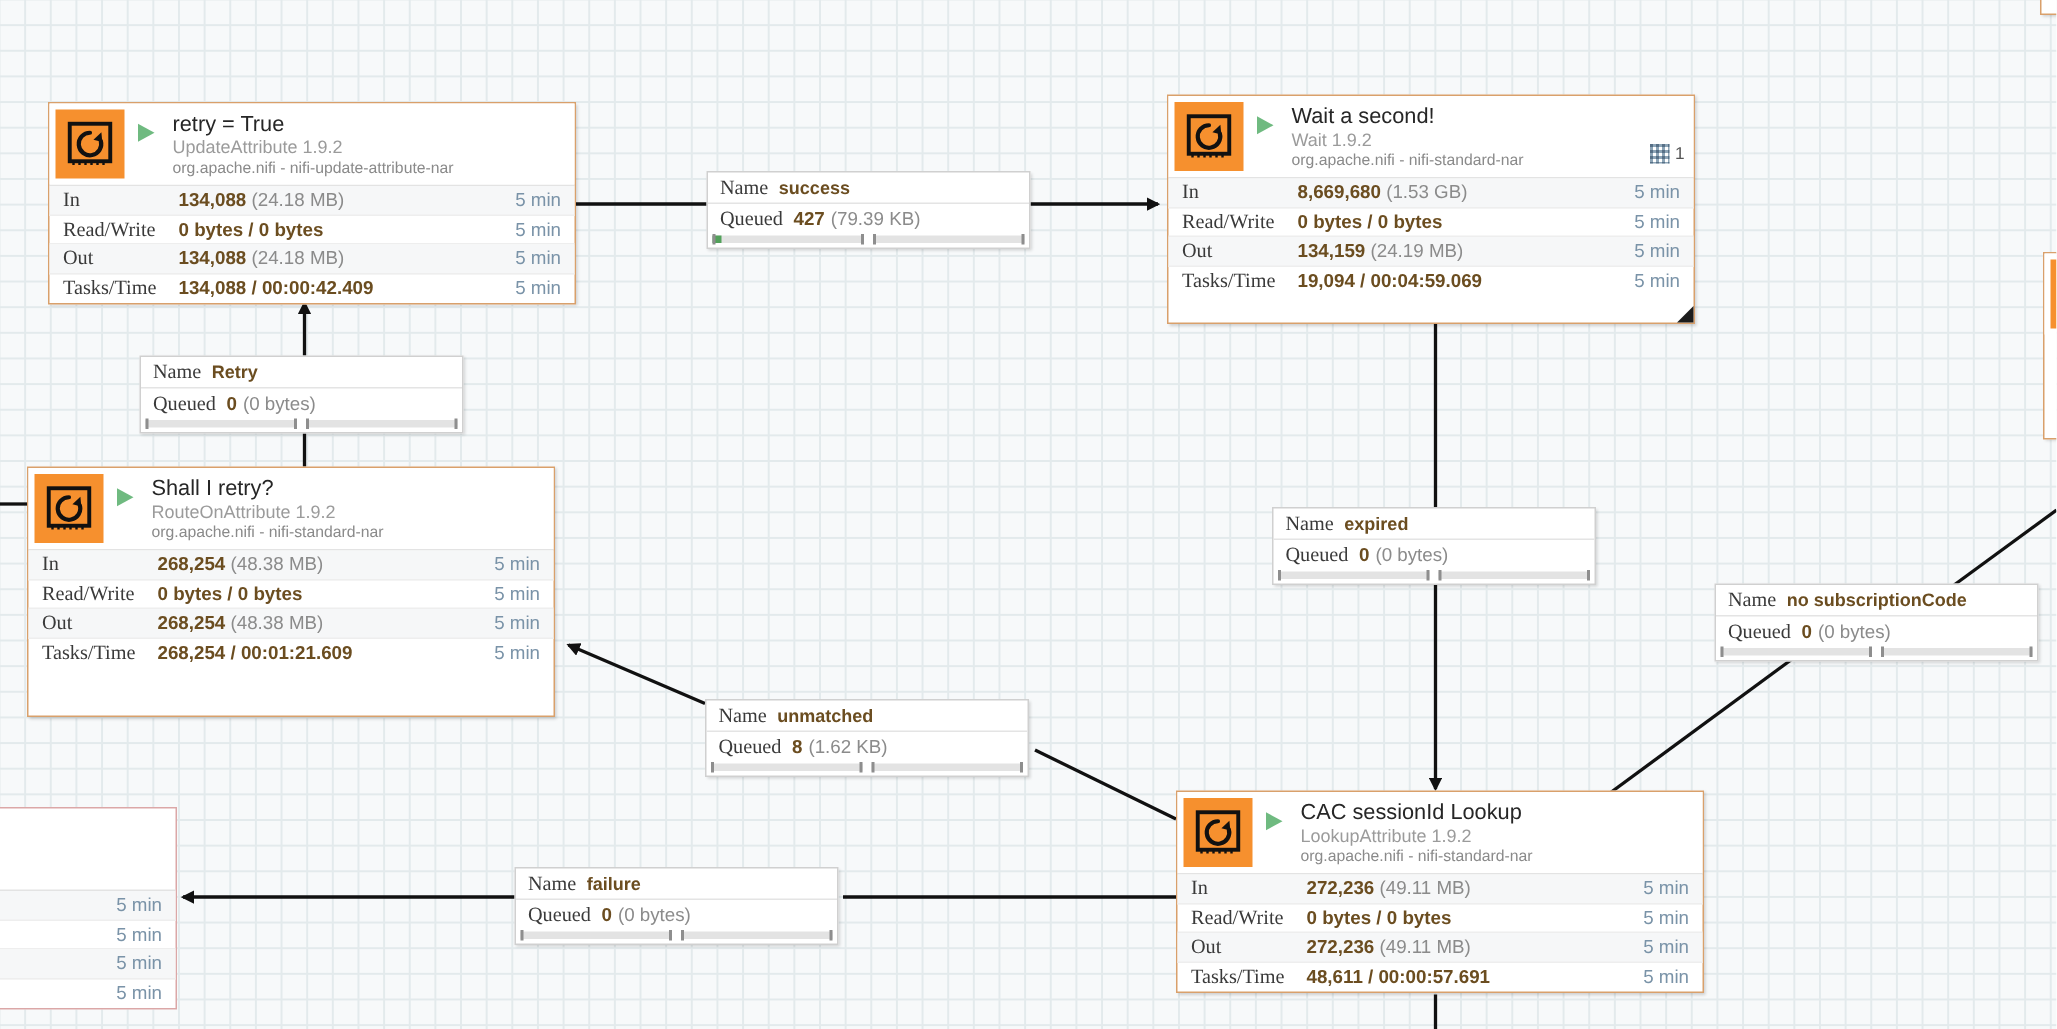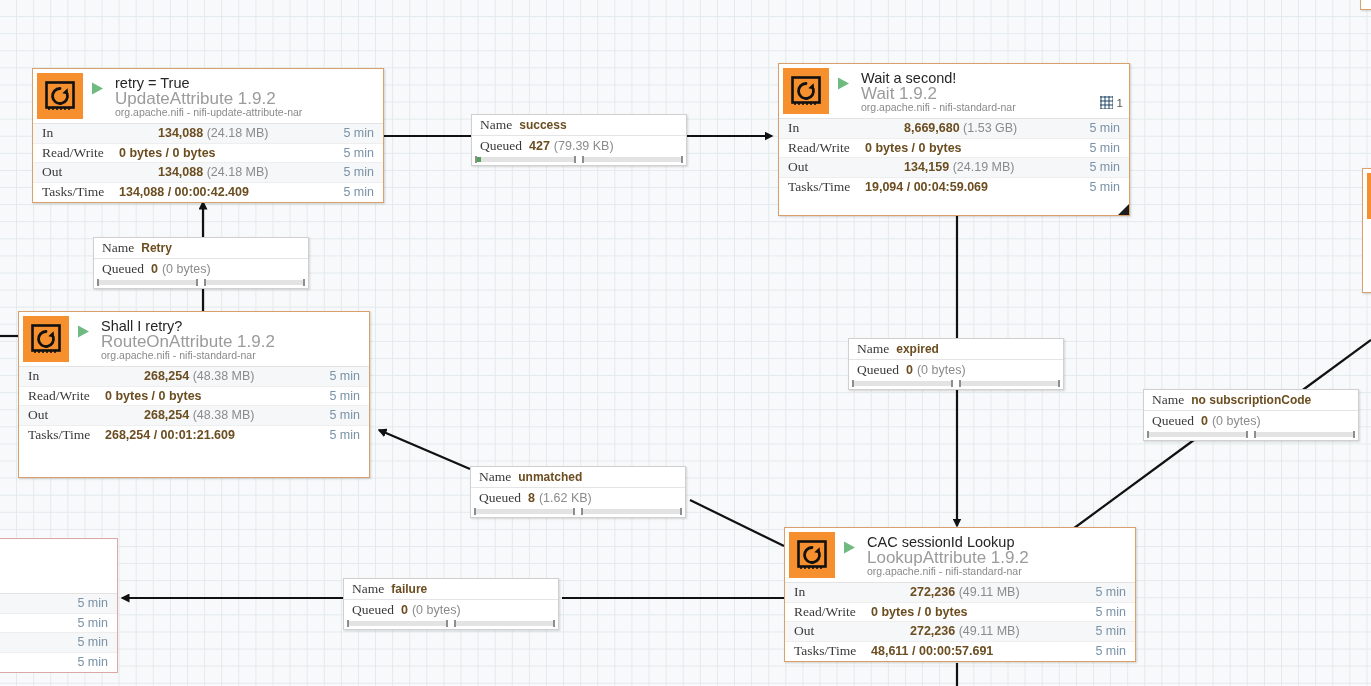--- a/index.html
+++ b/index.html
@@ -68,21 +68,21 @@
     overflow: hidden;
     flex: 1 1 auto;
   }
   .proc-name {
     font-size: 14.5px;
     color: #262626;
     line-height: 16px;
     white-space: nowrap;
   }
   .proc-type {
-    font-size: 17px;
+    font-size: 12px;
     color: #9b9b9b;
     line-height: 15px;
     white-space: nowrap;
   }
   .proc-bundle {
     font-size: 10.5px;
     color: #8a8a8a;
     line-height: 13px;
     white-space: nowrap;
   }
@@ -110,21 +110,21 @@
     border-top: 1px solid #e3e3e3;
   }
   .stat-row {
     display: flex;
     align-items: center;
     height: 18.5px;
     font-size: 12.5px;
     border-bottom: 1px solid #eeeeee;
   }
   .stat-row:last-child { border-bottom: none; }
-  .stat-row.alt { background: #f6f7f8; gap: 39px; }
+  .stat-row.alt { background: #f6f7f8; }
   .stat-label {
     flex: 0 0 auto;
     width: 86px;
     padding-left: 9px;
     color: #3a3a3a;
     font-family: "Liberation Serif", serif;
     font-size: 13.5px;
     box-sizing: border-box;
   }
   .stat-value {

